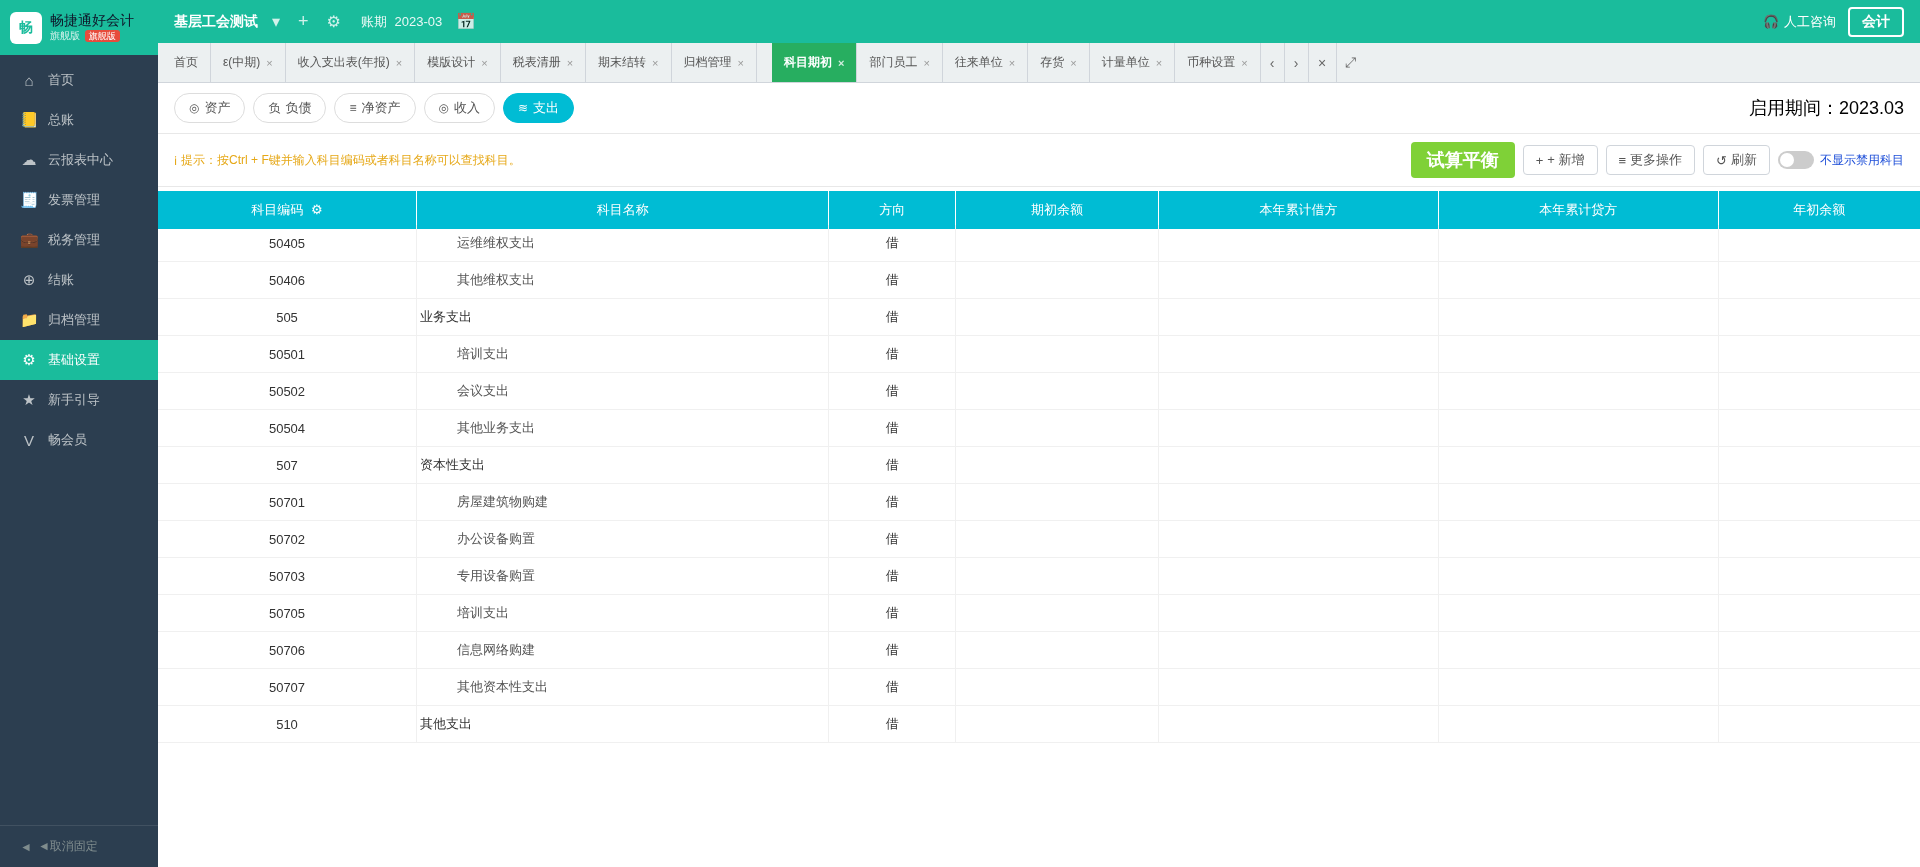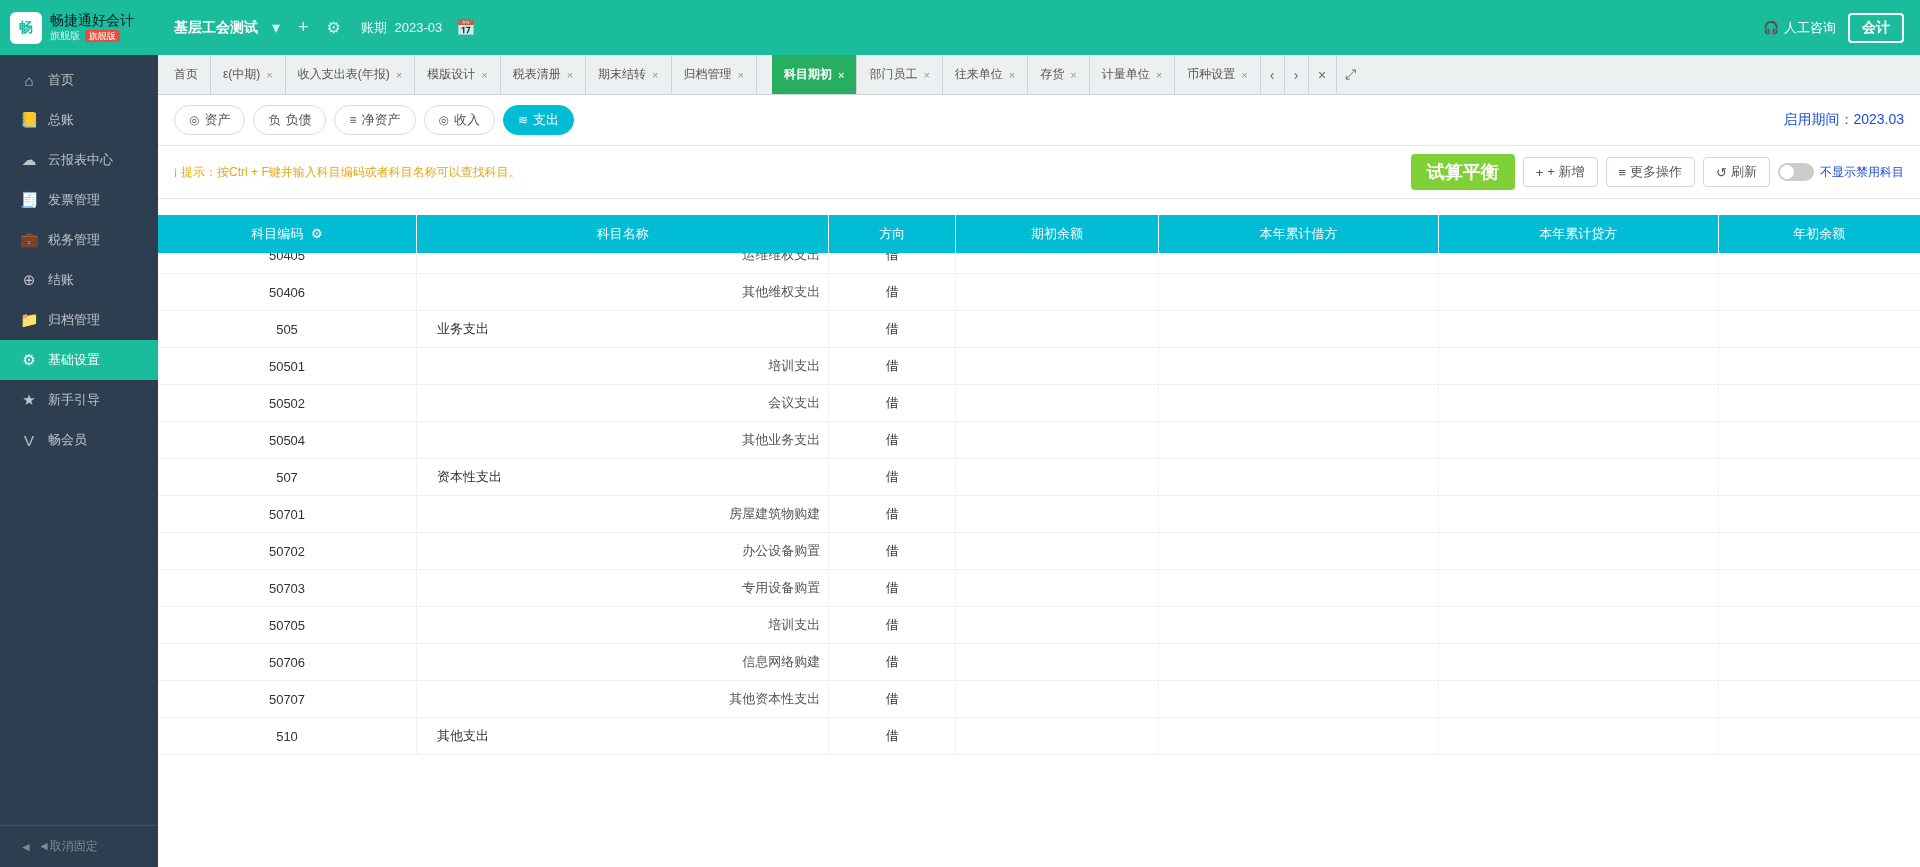--- a/index.html
+++ b/index.html
@@ -68,21 +68,21 @@
     .main {
       flex: 1;
       display: flex;
       flex-direction: column;
       overflow: hidden;
     }
 
     
     .top-header {
       background: #1abc9c;
-      height: 55px;
+      height: 43px;
       display: flex;
       align-items: center;
       padding: 0 16px;
       gap: 10px;
       flex-shrink: 0;
     }
     .company-name {
       color: white;
       font-size: 14px;
       font-weight: bold;
@@ -188,21 +188,21 @@
       gap: 5px;
       padding: 5px 14px;
       border-radius: 20px;
       font-size: 13px;
       cursor: pointer;
       border: 1px solid #ddd;
       color: #555;
     }
     .cat-tab.active { background: #00bcd4; color: white; border-color: #00bcd4; }
     .cat-tab-icon { font-size: 12px; }
-    .period-info { margin-left: auto; font-size: 14px; color: #1d4ed8; }
+    .period-info { margin-left: auto; font-size: 18px; color: #000000; }
 
     
     .action-bar {
       display: flex;
       align-items: center;
       padding: 8px 16px;
       gap: 8px;
       border-bottom: 1px solid #e8e8e8;
       background: white;
       flex-shrink: 0;
@@ -269,21 +269,21 @@
     }
     table {
       width: 100%;
       border-collapse: collapse;
       font-size: 13px;
     }
     thead tr {
       background: #00bcd4;
       color: white;
       position: sticky;
-      top: 16px;
+      top: 4px;
       z-index: 10;
     }
     thead th {
       padding: 10px 8px;
       text-align: center;
       font-weight: normal;
       border-right: 1px solid rgba(255,255,255,0.2);
       white-space: nowrap;
     }
     thead th:last-child { border-right: none; }
@@ -291,22 +291,22 @@
       border-bottom: 1px solid #f0f0f0;
     }
     tbody td {
       padding: 9px 8px;
       text-align: center;
       color: #333;
       border-right: 1px solid #f0f0f0;
     }
     tbody td:last-child { border-right: none; }
     .td-code { text-align: center; color: #333; }
-    .td-name { text-align: left; padding-left: 20px; color: #333; }
-    .td-name-indent { text-align: right; padding-left: 40px; color: #555; border-radius: 18px; }
+    .td-name { text-align: left; padding-left: 3px; color: #333; }
+    .td-name-indent { text-align: left; padding-left: 40px; color: #555; border-radius: 18px; }
 
     
     .table-wrapper::-webkit-scrollbar { width: 8px; }
     .table-wrapper::-webkit-scrollbar-track { background: #f1f1f1; }
     .table-wrapper::-webkit-scrollbar-thumb { background: #ccc; border-radius: 4px; }
 
     .gear-icon { font-size: 13px; margin-left: 4px; cursor: pointer; }
   </style>
 </head>
 <body>

